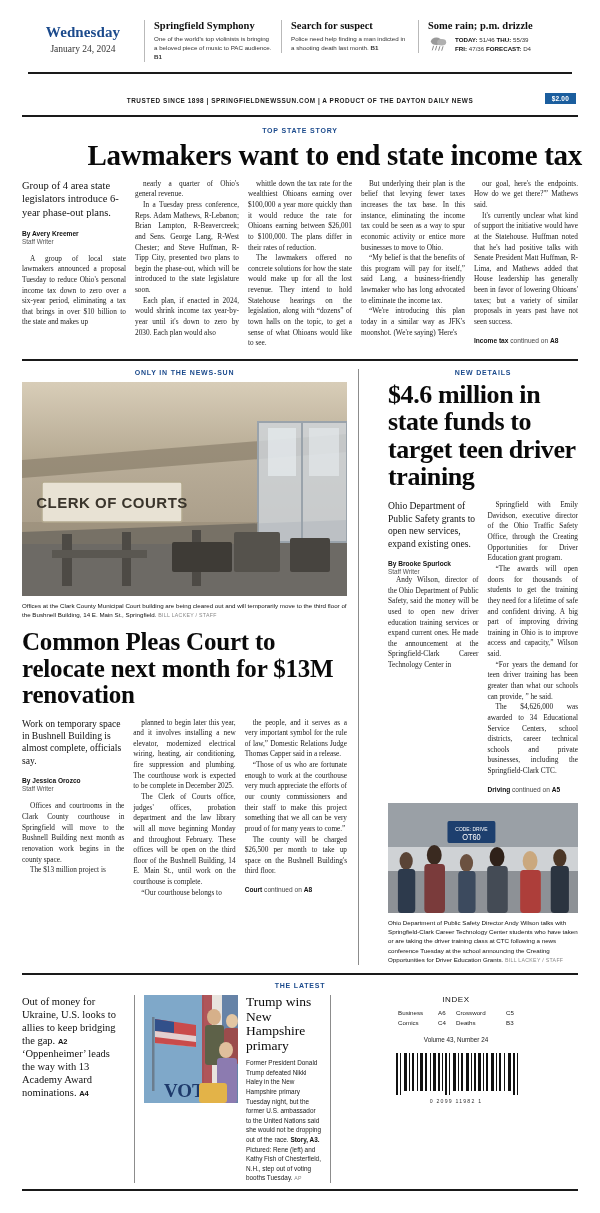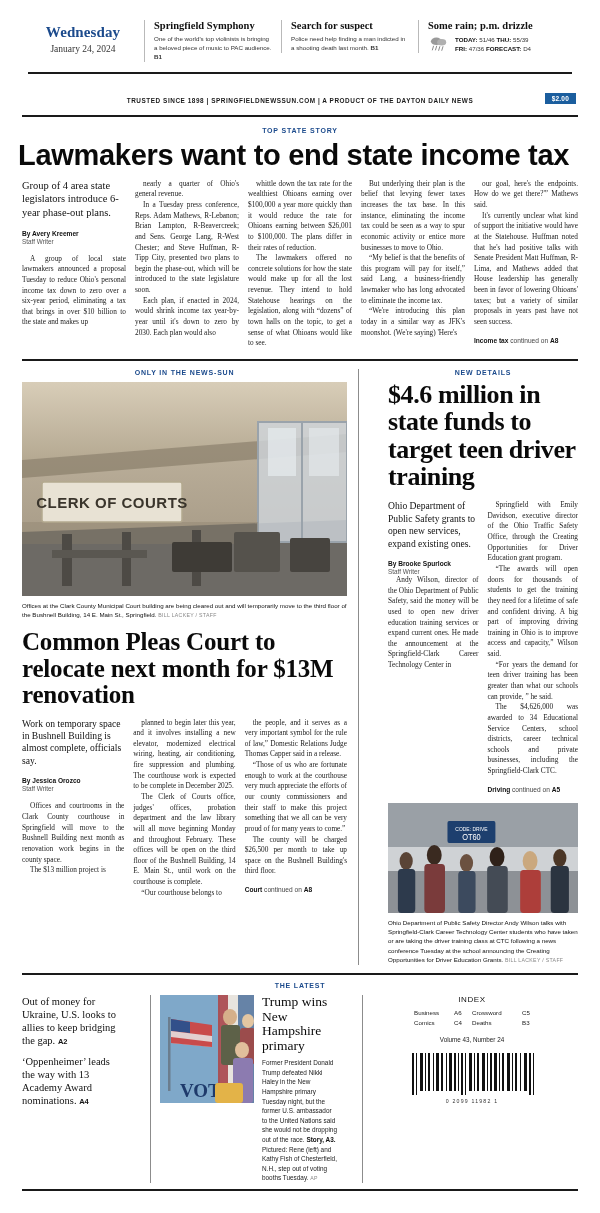--- a/index.html
+++ b/index.html
@@ -48,21 +48,21 @@
   .rule-mast{height:2px;background:#1a1a1a;margin:11px 22px 0 22px;}
 
   
   .kicker{
     text-align:center;font-family:"Liberation Sans",sans-serif;font-weight:bold;
     font-size:7px;letter-spacing:.8px;color:#1b4a8c;
   }
 
   
   .lead-head{
-    text-align:left;font-family:Liberation Sans, sans-serif;font-weight:bold;
+    text-align:right;font-family:Liberation Serif, serif;font-weight:bold;
     font-size:29px;line-height:1.04;color:#0a0a0a;margin:6px 18px 0 18px;letter-spacing:-.3px;
   }
 
   
   .cols{display:flex;gap:9px;padding:0 22px;box-sizing:border-box;margin-top:9px;}
   .col{flex:1;min-width:0;}
   .deck{font-family:"Liberation Serif",serif;font-size:10.5px;line-height:1.3;color:#111;}
   .byline{font-family:"Liberation Sans",sans-serif;font-weight:bold;font-size:6.6px;color:#111;margin-top:10px;}
   .bytitle{font-family:"Liberation Sans",sans-serif;font-size:6.4px;color:#555;margin-top:1px;}
   .body p{
@@ -87,21 +87,21 @@
     font-family:"Liberation Serif",serif;font-weight:bold;text-align:left;
     font-size:23px;line-height:1.06;color:#0a0a0a;letter-spacing:-.2px;
   }
   .sec-head-lg{
     font-family:"Liberation Serif",serif;font-weight:bold;
     font-size:26px;line-height:1.05;color:#0a0a0a;letter-spacing:-.4px;
   }
 
   
   .latest-wrap{padding:0 22px;box-sizing:border-box;}
-  .latest-cols{display:flex;gap:16px;}
+  .latest-cols{display:flex;gap:0;}
   .lc1{flex:0 0 112px;padding-right:9px;box-sizing:border-box;}
   .lc2{flex:0 0 196px;padding:0 9px;box-sizing:border-box;border-left:1px solid #8c8c8c;}
   .lc3{flex:1;padding-left:3px;box-sizing:border-box;border-left:1px solid #8c8c8c;}
   .latest-item{font-family:"Liberation Serif",serif;font-size:10.5px;line-height:1.24;color:#111;}
   .latest-item b{font-family:"Liberation Sans",sans-serif;font-size:7.5px;}
   .small-head{font-family:"Liberation Serif",serif;font-size:13.5px;line-height:1.1;color:#0a0a0a;}
   .small-body{font-family:"Liberation Sans",sans-serif;font-size:6.4px;line-height:1.5;color:#1a1a1a;margin-top:4px;}
   .small-body b{color:#111;}
 
   .index-title{text-align:center;font-family:"Liberation Sans",sans-serif;font-size:8px;letter-spacing:.6px;color:#111;}
@@ -385,21 +385,21 @@
   <div style="margin-top:7px">
     <div class="kicker">THE LATEST</div>
 
     <div class="latest-wrap" style="margin-top:6px">
       <div class="latest-cols">
         <div class="lc1">
           <div class="latest-item">
             <span>Out of money for Ukraine, U.S. looks to allies to keep bridging the gap.</span>
             <b>A2</b>
           </div>
-          <div class="latest-item" style="margin-top:8px">
+          <div class="latest-item" style="margin-top:0">
             <span>‘Oppenheimer’ leads the way with 13 Academy Award nominations.</span>
             <b>A4</b>
           </div>
         </div>
 
         <div class="lc2" style="display:flex;gap:8px">
           <div class="photo" style="flex:0 0 94px;height:108px">
             <svg viewBox="0 0 94 108" width="94" height="108" preserveAspectRatio="none">
               <rect x="0" y="0" width="94" height="108" fill="#9fbcd6"></rect>
               <rect x="0" y="0" width="60" height="108" fill="#7fa8c9"></rect>

